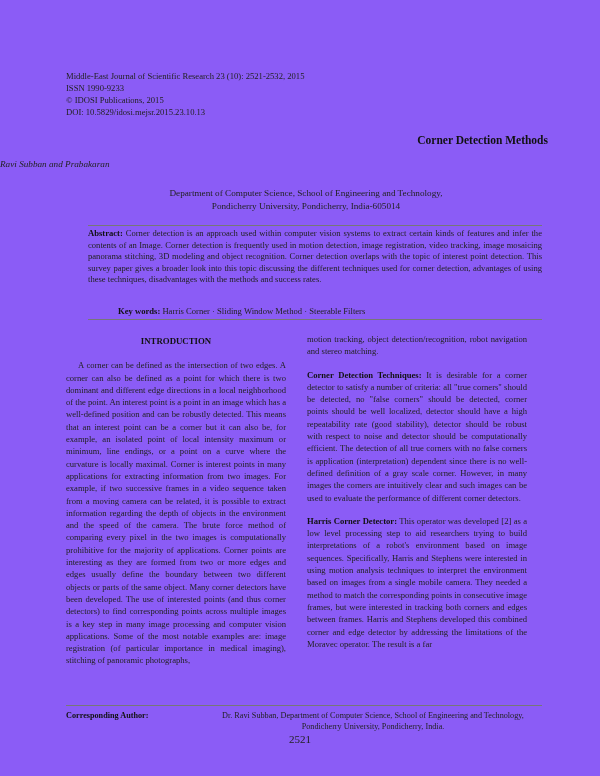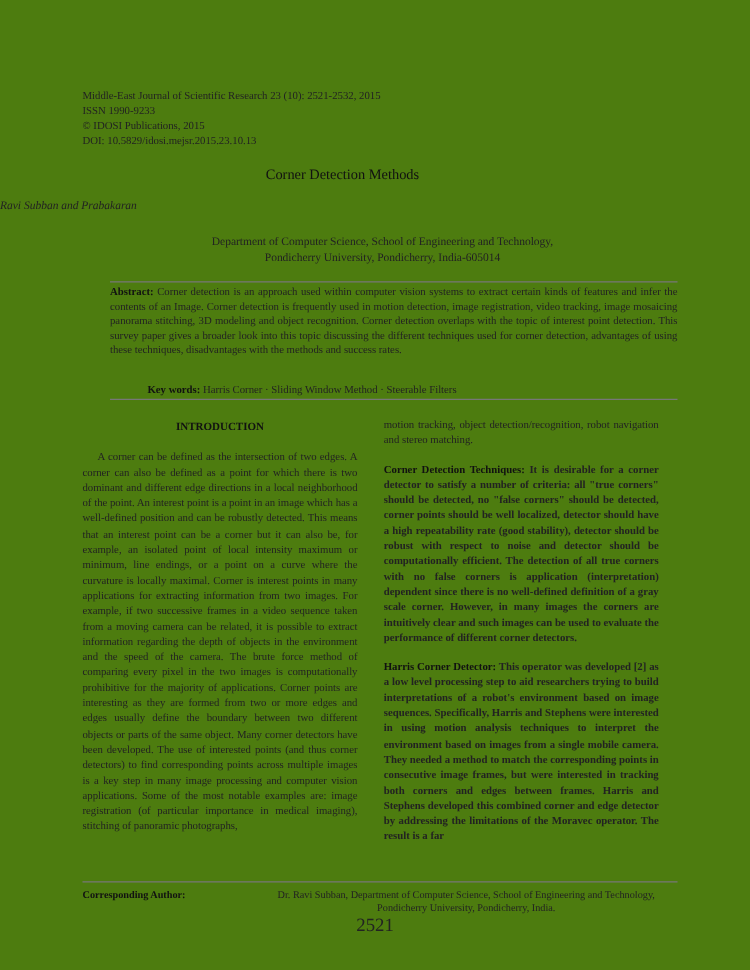--- a/index.html
+++ b/index.html
@@ -1,48 +1,48 @@
 <!DOCTYPE html>
 <html><head>
 <meta charset="utf-8">
 <style>
   html, body { margin: 0; padding: 0; background: #ffffff; }
   body { width: 600px; height: 776px; position: relative; overflow: hidden;
          font-family: "Liberation Serif", "DejaVu Serif", serif; color: #1a1a1a; }
-  .page { position: absolute; left: 0; top: 0; width: 600px; height: 776px; background: #4d7c0f; }
+  .page { position: absolute; left: 0; top: 0; width: 600px; height: 776px; background: #8b5cf6; }
   .journal { position: absolute; left: 66px; top: 70px; font-size: 8.6px; line-height: 12px; color: #222; }
   .journal div { white-space: nowrap; }
-  .title { position: absolute; left: 0; width: 548px; top: 134px; text-align: center;
-           font-weight: normal; font-size: 11.5px; color: #111; }
+  .title { position: absolute; left: 0; width: 548px; top: 134px; text-align: right;
+           font-weight: bold; font-size: 11.5px; color: #111; }
   .authors { position: absolute; left: 0; width: 496px; top: 159px; text-align: left;
              font-style: italic; font-size: 9.2px; color: #222; }
   .affil { position: absolute; left: 6px; width: 600px; top: 187px; text-align: center;
            font-size: 9.2px; line-height: 12.5px; color: #222; }
   .rule-top { position: absolute; left: 88px; width: 454px; top: 225px; height: 1px; background: #777; }
   .abstract { position: absolute; left: 88px; width: 454px; top: 228px; font-size: 8.6px;
               line-height: 11.6px; text-align: justify; color: #222; }
   .abstract b { color: #111; }
   .keywords { position: absolute; left: 106px; width: 454px; top: 306px; font-size: 8.6px;
               line-height: 11px; color: #222; white-space: nowrap; padding-left: 12px; }
   .keywords b { color: #111; }
   .rule-kw { position: absolute; left: 88px; width: 454px; top: 319px; height: 1px; background: #777; }
   .col { position: absolute; width: 220px; font-size: 8.6px; line-height: 12.3px;
          text-align: justify; color: #222; }
   .col-left { left: 66px; top: 335px; font-family: Liberation Serif, serif; }
   .col-right { left: 307px; top: 333px; }
   .col h2 { font-size: 8.8px; font-weight: bold; text-align: center; margin: 0 0 12px 0; color: #111; }
   .col p { margin: 0; }
   .col p.indent { text-indent: 12px; }
-  .col p + p { margin-top: 11px; font-weight: bold; }
+  .col p + p { margin-top: 11px; }
   .col b { color: #111; }
   .rule-foot { position: absolute; left: 66px; width: 476px; top: 705px; height: 1px; background: #777; }
   .corr { position: absolute; left: 66px; top: 710px; font-size: 8.2px; line-height: 11px; color: #222; }
   .corr .label { position: absolute; left: 0; top: 0; font-weight: bold; color: #111; white-space: nowrap; }
   .corr .text { position: absolute; left: 107px; top: 0; width: 400px; white-space: nowrap; text-align: center; }
-  .pageno { position: absolute; left: 0; width: 600px; top: 733px; text-align: center; font-size: 15px; color: #222; }
+  .pageno { position: absolute; left: 0; width: 600px; top: 733px; text-align: center; font-size: 11px; color: #222; }
 </style>
 </head>
 <body>
 
 <div class="page">
 
   <div class="journal">
     <div>Middle-East Journal of Scientific Research 23 (10): 2521-2532, 2015</div>
     <div>ISSN 1990-9233</div>
     <div>© IDOSI Publications, 2015</div>

